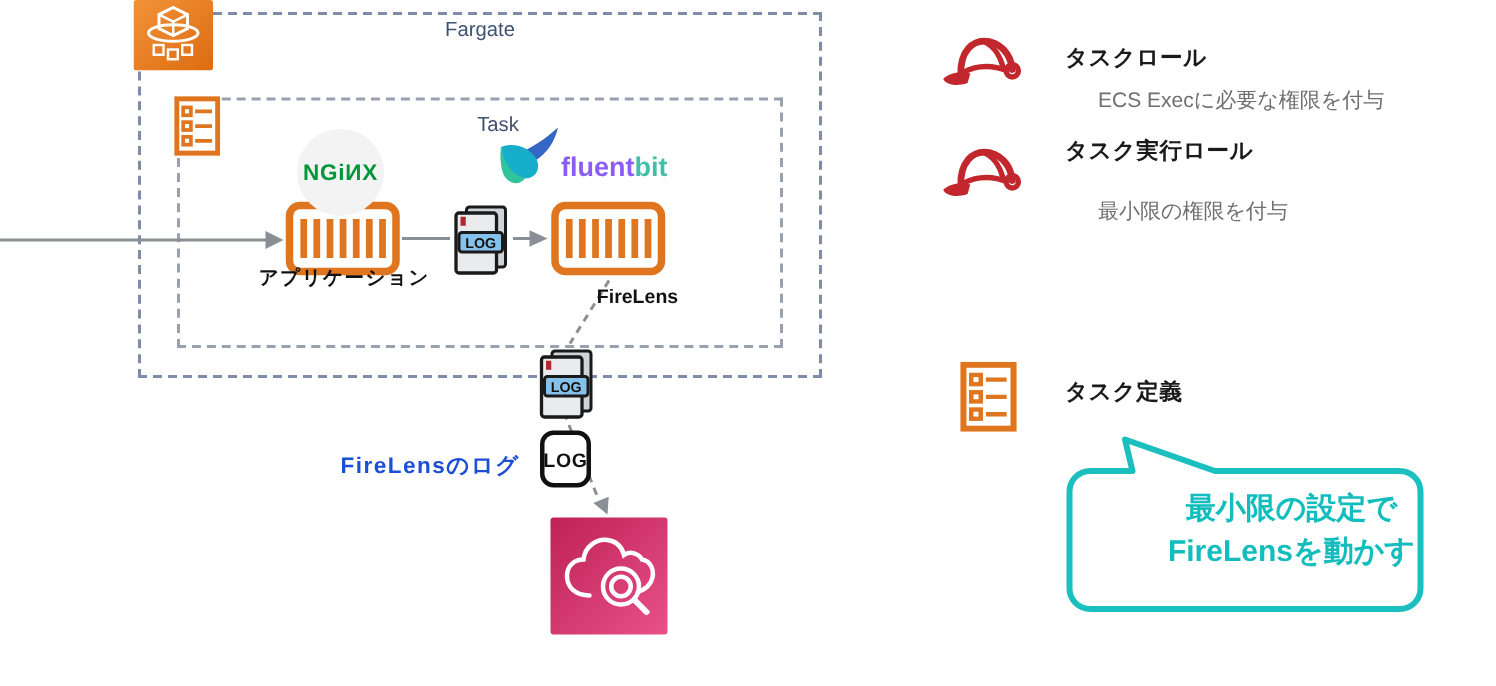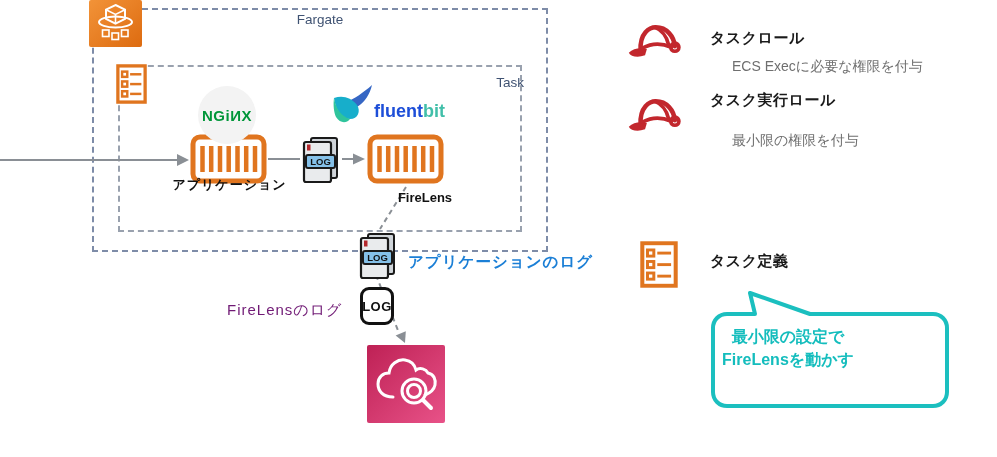--- a/index.html
+++ b/index.html
@@ -4,58 +4,58 @@
 <style>
   html,body{margin:0;padding:0;background:#fff;}
   .canvas{position:relative;width:997px;height:457px;background:#fff;overflow:hidden;
           font-family:"Liberation Sans","DejaVu Sans",sans-serif;}
   .abs{position:absolute;}
   
   .fargate-box{left:92px;top:8px;width:456px;height:244px;border:2px dashed #7E8CA8;box-sizing:border-box;z-index:0;}
   .task-box{left:118px;top:65px;width:404px;height:167px;border:2px dashed #99A1AE;box-sizing:border-box;z-index:0;}
   .box-label{color:#3F5272;font-size:13.5px;text-align:center;z-index:1;}
   .fargate-label{left:92px;top:12px;width:456px;}
-  .task-label{left:120px;top:75px;width:404px;text-align:right;}
+  .task-label{left:130px;top:75px;width:404px;}
   
   .fargate-icon{left:89px;top:0;z-index:2;}
   .taskdef-small{left:116px;top:64px;z-index:2;}
   .taskdef-big{left:640px;top:241px;z-index:2;}
   .nginx-circle{left:198px;top:86px;width:58px;height:58px;border-radius:50%;background:#f3f3f3;
                 display:flex;align-items:center;justify-content:center;z-index:3;text-align:center;}
   .nginx-text{color:#009639;font-weight:bold;font-size:15px;letter-spacing:.5px;}
   .container-icon{z-index:2;}
   .app-container{left:190px;top:134px;}
   .firelens-container{left:367px;top:134px;}
   .icon-caption{font-weight:bold;color:#111;font-size:13px;text-align:center;z-index:3;}
   .app-caption{left:152px;top:176px;width:155px;letter-spacing:1px;}
   .firelens-caption{left:364px;top:190px;width:122px;}
   .fluentbird{left:333px;top:85px;z-index:3;}
   .fluent-word{left:374px;top:101px;font-size:18px;font-weight:bold;z-index:3;}
-  .fluent-navy{color:#1d4ed8;} .fluent-teal{color:#41BFA9;}
+  .fluent-navy{color:#8b5cf6;} .fluent-teal{color:#41BFA9;}
   .log-file{z-index:2;}
   .log1{left:301px;top:136px;}
   .log1b{left:358px;top:232px;}
   .log2{left:360px;top:287px;width:34px;height:38px;background:#fff;border:3px solid #111;border-radius:9px;
         box-sizing:border-box;display:flex;align-items:center;justify-content:center;
         font-weight:bold;font-size:13px;color:#111;z-index:2;letter-spacing:.5px;}
   .applog-caption{left:408px;top:252px;color:#1B7FD6;font-weight:bold;font-size:15.5px;z-index:3;letter-spacing:1px;}
-  .firelenslog-caption{left:227px;top:301px;color:#701a75;font-weight:normal;font-size:15px;z-index:3;letter-spacing:1px;}
+  .firelenslog-caption{left:227px;top:301px;color:#1d4ed8;font-weight:bold;font-size:15px;z-index:3;letter-spacing:1px;}
   .cloudwatch{left:367px;top:345px;width:78px;height:78px;border-radius:2px;
               background:linear-gradient(135deg,#BE2155 0%,#E85288 100%);z-index:2;}
   .cloudwatch-label{left:327px;top:430px;width:158px;text-align:center;font-weight:bold;font-size:15px;color:#111;}
   
   .helmet{z-index:2;}
   .helmet1{left:627px;top:21px;} .helmet2{left:627px;top:95px;}
   .legend-title{color:#1A1A1A;font-weight:bold;font-size:15px;z-index:2;letter-spacing:.5px;}
   .t1{left:710px;top:29px;} .t2{left:710px;top:91px;} .t3{left:710px;top:252px;}
   .legend-desc{color:#6F6F6F;font-size:14px;z-index:2;}
   .d1{left:732px;top:58px;} .d2{left:732px;top:132px;}
   .bubble-svg{left:705px;top:288px;z-index:2;}
-  .bubble-text{left:671px;top:325px;width:234px;text-align:center;color:#14BDBD;
-               font-weight:bold;font-size:16px;line-height:1.45;z-index:3;}
+  .bubble-text{left:744px;top:325px;width:234px;text-align:center;color:#14BDBD;
+               font-weight:bold;font-size:20px;line-height:1.45;z-index:3;}
   .connectors{left:0;top:0;z-index:1;pointer-events:none;}
   svg{display:block;}
 </style>
 </head>
 <body>
 
 <div class="canvas">
 
   <div class="abs fargate-box"></div>
   <div class="abs box-label fargate-label">Fargate</div>
@@ -156,21 +156,20 @@
   </svg>
   <div class="abs icon-caption firelens-caption">FireLens</div>
 
   <svg class="abs log-file log1b" width="40" height="48" viewBox="0 0 40 48">
     <rect x="10" y="2" width="26" height="40" rx="2" fill="#CFD4D9" stroke="#1a1a1a" stroke-width="2"></rect>
     <rect x="3" y="6" width="27" height="40" rx="2" fill="#E9EBED" stroke="#1a1a1a" stroke-width="2.2"></rect>
     <rect x="6" y="8.5" width="3.5" height="6" fill="#B3282D"></rect>
     <rect x="5" y="19" width="29" height="13" rx="2" fill="#85C1E9" stroke="#1a1a1a" stroke-width="2"></rect>
     <text x="19.5" y="29.2" font-size="9.5" font-weight="bold" fill="#111" text-anchor="middle" font-family="'Liberation Sans',sans-serif">LOG</text>
   </svg>
-  <div class="abs applog-caption">アプリケーションのログ</div>
 
   <div class="abs log2">LOG</div>
   <div class="abs firelenslog-caption">FireLensのログ</div>
 
   <div class="abs cloudwatch">
     <svg width="78" height="78" viewBox="0 0 78 78">
       <g stroke="#fff" stroke-width="3" fill="none" stroke-linecap="round">
         <path d="M26 52 C16 52 11 46 11 39 C11 32 16 28 22 28 C23 19 31 14 38 15 C45 16 48 21 49 25 C53 22 59 24 61 28 C67 29 69 35 68 40 C67 45 63 48 58 50"></path>
         <circle cx="47" cy="46" r="12"></circle>
         <circle cx="47" cy="46" r="6.5"></circle>

